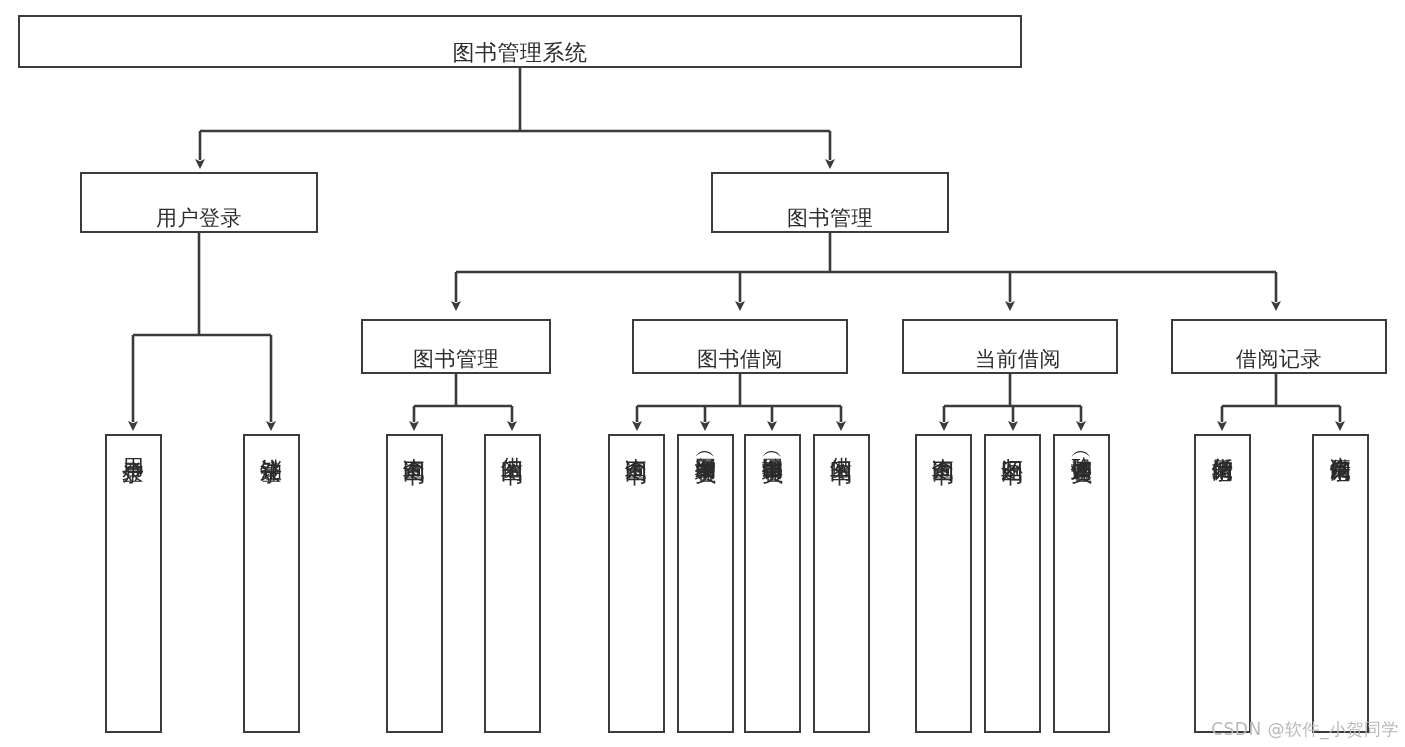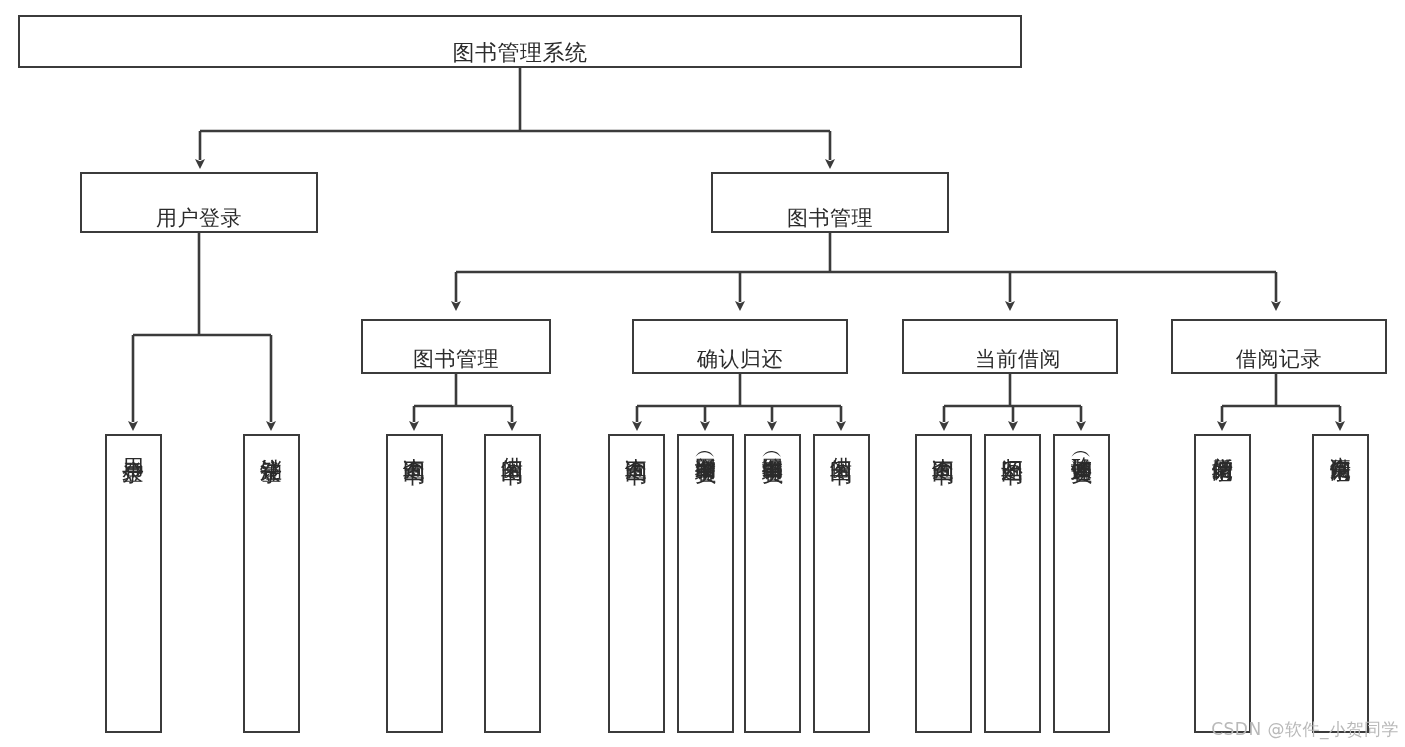--- a/index.html
+++ b/index.html
@@ -139,21 +139,21 @@
     <span class="label">用户登录</span>
   </div>
   <div class="node horiz" style="left:711px; top:172px; width:238px; height:61px;">
     <span class="label">图书管理</span>
   </div>
 
   <div class="node horiz" style="left:361px; top:319px; width:190px; height:55px;">
     <span class="label">图书管理</span>
   </div>
   <div class="node horiz" style="left:632px; top:319px; width:216px; height:55px;">
-    <span class="label">确认归还</span>
+    <span class="label">图书借阅</span>
   </div>
   <div class="node horiz" style="left:902px; top:319px; width:216px; height:55px;padding-left:16px;">
     <span class="label">当前借阅</span>
   </div>
   <div class="node horiz" style="left:1171px; top:319px; width:216px; height:55px;">
     <span class="label">借阅记录</span>
   </div>
 
   <div class="node vert" style="left:105px; top:434px; width:57px; height:299px;">
     <span class="label">用户登录</span>

